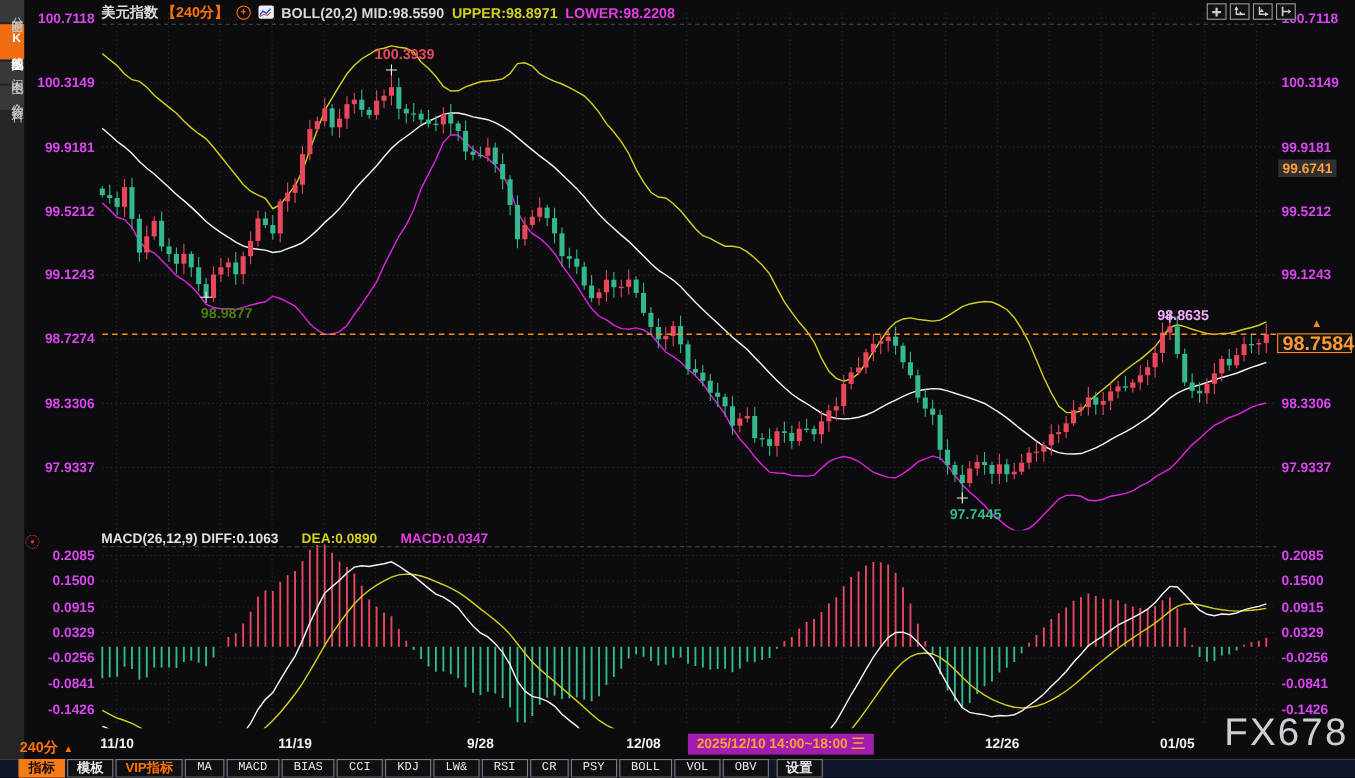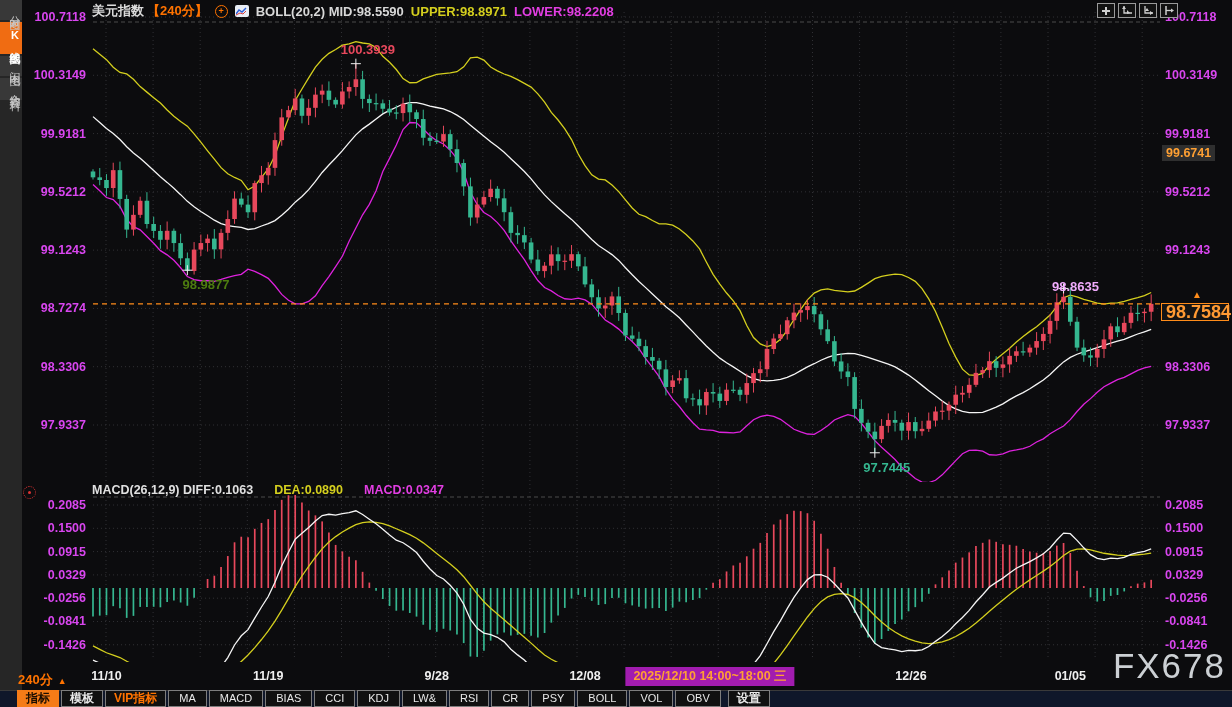--- a/index.html
+++ b/index.html
@@ -53,21 +53,21 @@
     font-size:12.5px;font-weight:bold;padding:1px 8px;white-space:nowrap;}
   #period-label{position:absolute;left:18px;top:671px;color:#ff7300;font-size:13px;font-weight:bold;z-index:6;}
   #period-label .arr{font-size:9px;margin-left:5px;}
   #watermark{position:absolute;right:6px;top:646px;font-size:35px;color:#ccd0d4;letter-spacing:2px;
     font-weight:500;z-index:5;}
   
   #footer{position:absolute;left:0;top:690px;width:1232px;height:17px;background:#0f172a;
     border-top:1px solid #3a3a3a;display:flex;align-items:flex-end;padding-left:16px;box-sizing:border-box;}
   .fbtn{height:15px;line-height:14px;margin:0 1px;padding:0 8px;border:1px solid #7d7d7d;
     background:#101010;color:#e8e8e8;font-size:12px;font-weight:bold;cursor:pointer;white-space:nowrap;}
-  .fbtn.mono{font-family:Liberation Sans, sans-serif;font-size:11px;font-weight:normal;padding:0 10px;margin-top:38px;}
+  .fbtn.mono{font-family:Liberation Mono, monospace;font-size:11px;font-weight:normal;padding:0 10px;margin-top:38px;}
   .fbtn.active{background:#f57b17;color:#1a0d00;border-color:#f57b17;}
   .fbtn.vip{color:#ff7300;}
   .fbtn.last{margin-left:6px;}
 </style>
 </head>
 <body>
 
 <div id="app">
 
   <svg id="chart-svg" class="abs" width="1232" height="707" viewBox="0 0 1232 707" style="left:0;top:0;">

